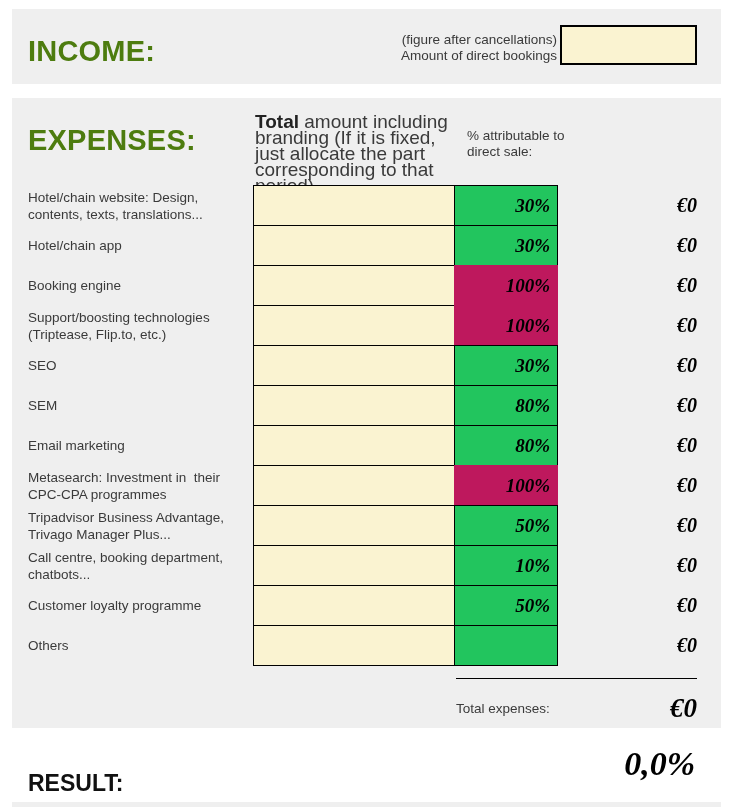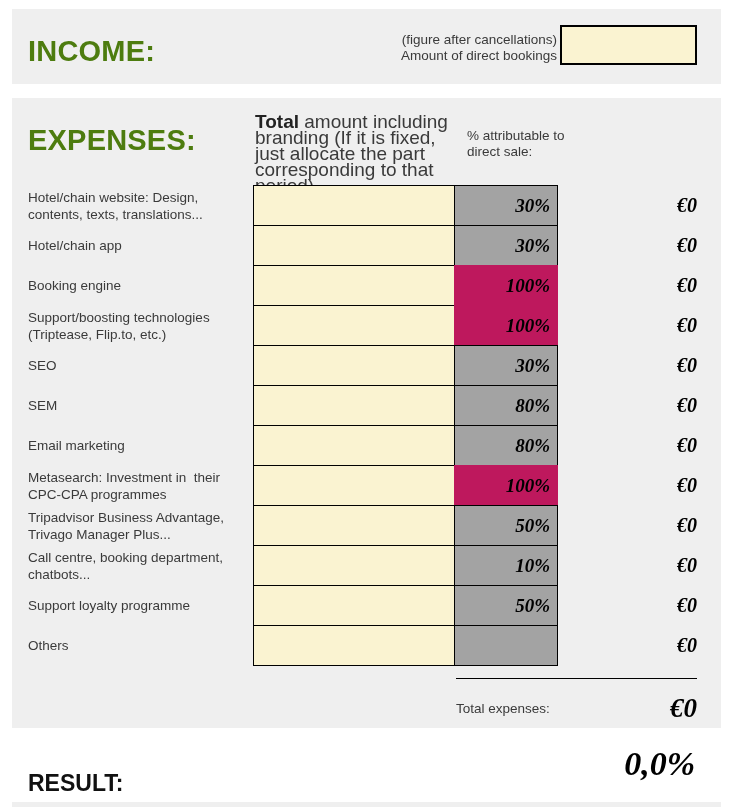--- a/index.html
+++ b/index.html
@@ -45,21 +45,21 @@
   .amount-cell{
     width:203px;background:#faf3d1;border:1px solid #000;box-sizing:border-box;
   }
   .pct-cell{
     width:105px;margin-left:-1px;box-sizing:border-box;
     display:flex;align-items:center;justify-content:flex-end;
     padding-right:7px;
     font-family:"Liberation Serif", serif;
     font-weight:bold;font-style:italic;font-size:19px;color:#000;
   }
-  .pct-editable{background:#a3a3a3;border:1px solid #000;}
+  .pct-editable{background:#22c55e;border:1px solid #000;}
   .pct-fixed{background:#be185d;border:1px solid transparent;}
   .row-spacer{flex:1;}
   .row-value{
     width:140px;display:flex;align-items:center;justify-content:flex-end;
     font-family:"Liberation Serif", serif;
     font-weight:bold;font-style:italic;font-size:20px;color:#000;
   }
   .total-block{position:absolute;right:24px;top:580px;width:241px;border-top:1px solid #000;}
   .total-row{display:flex;align-items:center;justify-content:space-between;margin-top:14px;}
   .total-label{font-size:13.5px;color:#3a3a3a;}
@@ -158,21 +158,21 @@
       <div class="row-value">€0</div>
     </div>
     <div class="t-row">
       <div class="row-label">Call centre, booking department, chatbots...</div>
       <div class="amount-cell"></div>
       <div class="pct-cell pct-editable">10%</div>
       <div class="row-spacer"></div>
       <div class="row-value">€0</div>
     </div>
     <div class="t-row">
-      <div class="row-label">Support loyalty programme</div>
+      <div class="row-label">Customer loyalty programme</div>
       <div class="amount-cell"></div>
       <div class="pct-cell pct-editable">50%</div>
       <div class="row-spacer"></div>
       <div class="row-value">€0</div>
     </div>
     <div class="t-row">
       <div class="row-label">Others</div>
       <div class="amount-cell"></div>
       <div class="pct-cell pct-editable"></div>
       <div class="row-spacer"></div>

